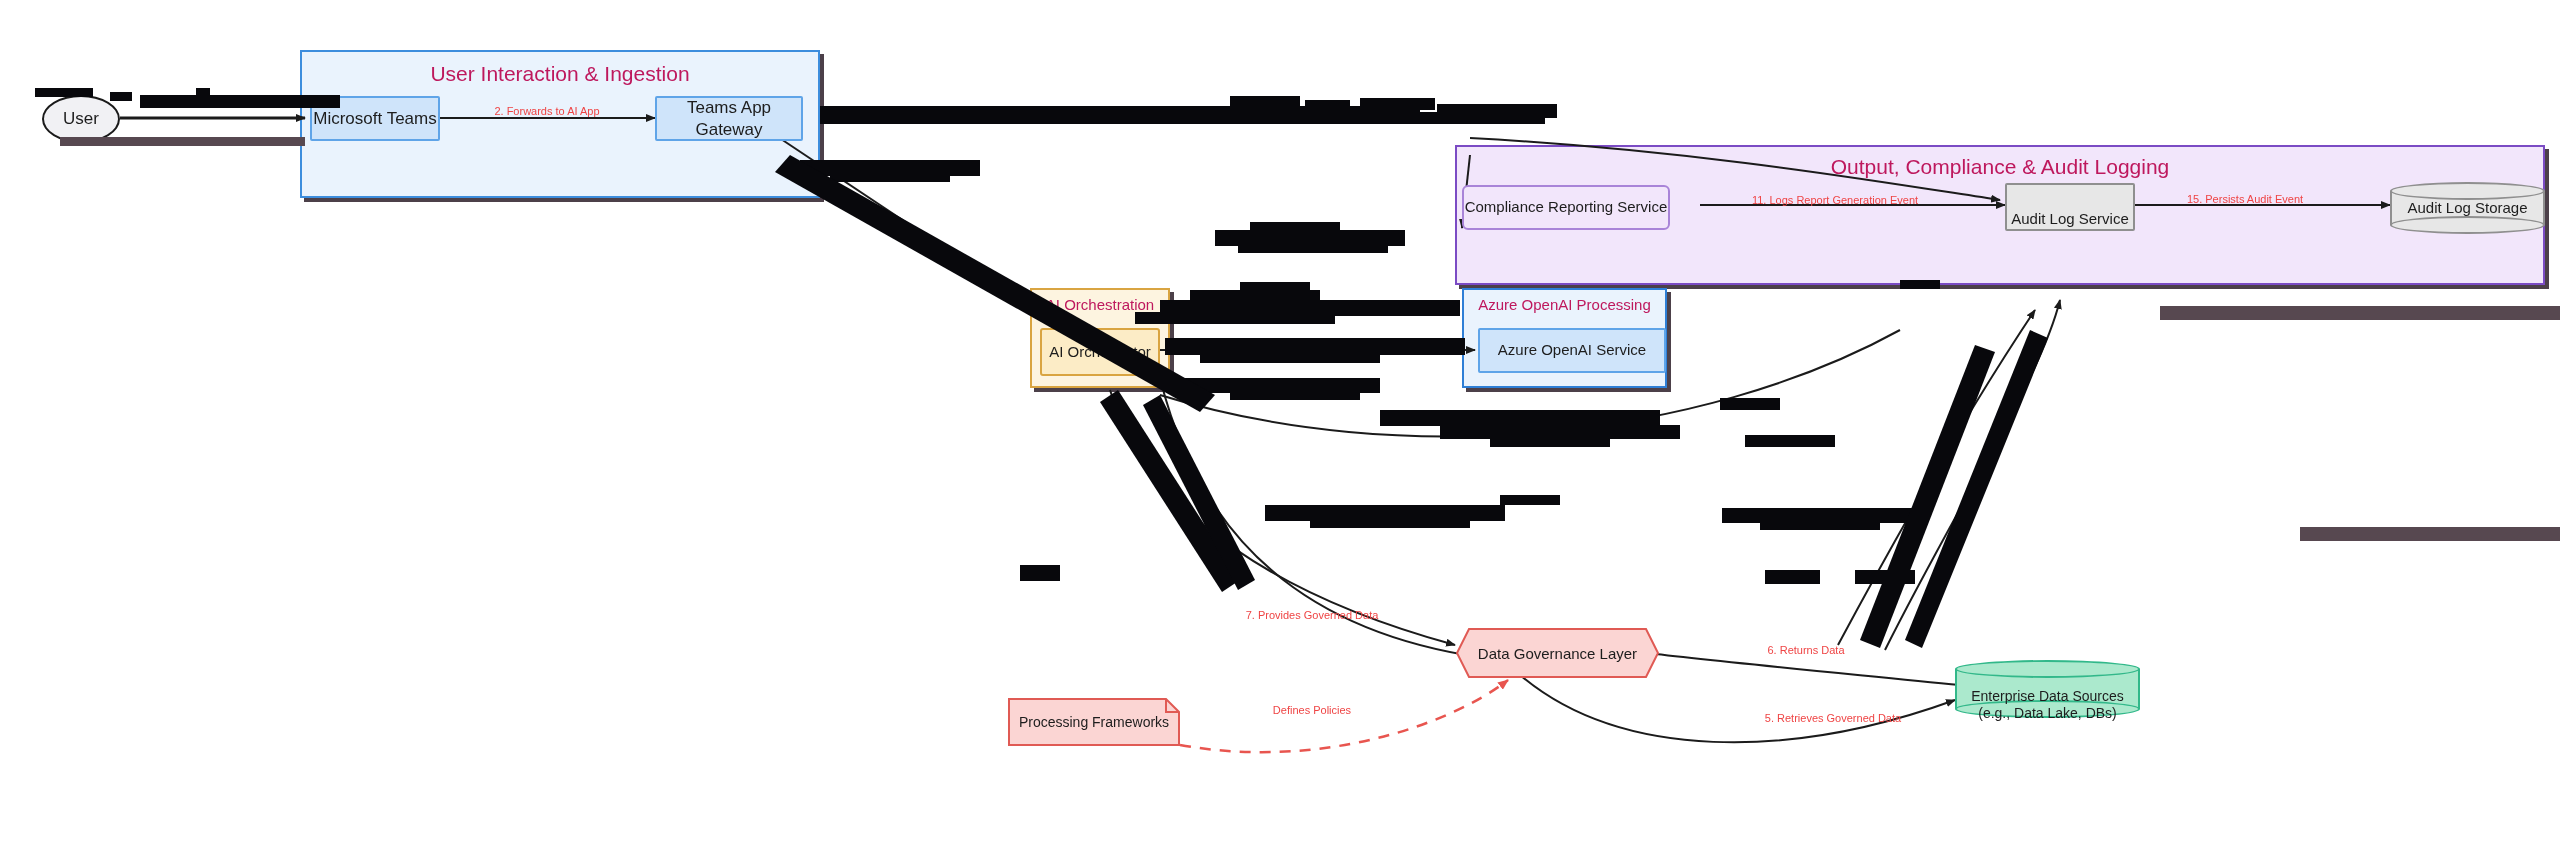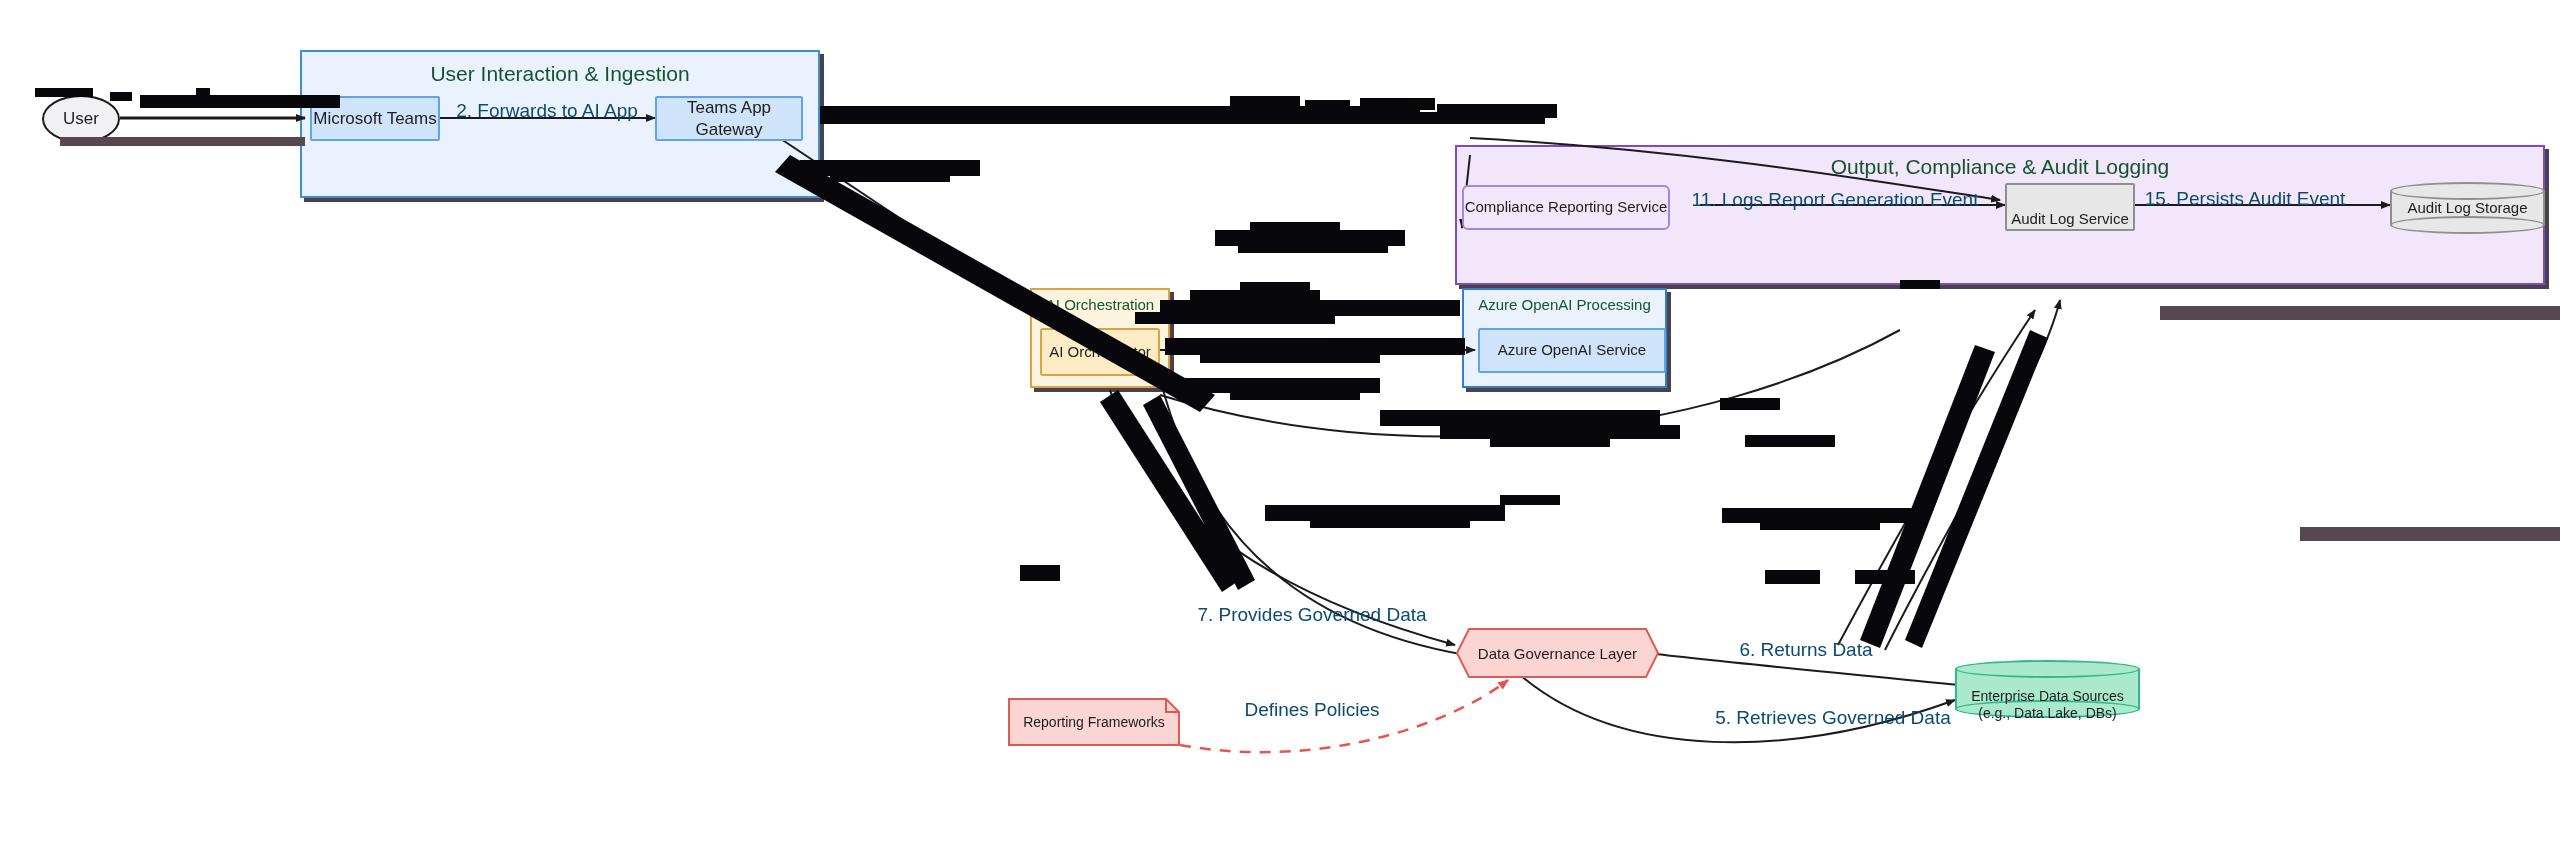--- a/index.html
+++ b/index.html
@@ -10,21 +10,21 @@
   }
   #stage{position:relative;width:2560px;height:865px;}
   svg.layer{position:absolute;left:0;top:0;width:2560px;height:865px;overflow:visible;}
   #edges{z-index:1;}
   #glitch{z-index:6;pointer-events:none;}
   .node-layer{position:absolute;left:0;top:0;width:2560px;height:865px;z-index:4;}
 
   .subgraph{position:absolute;box-sizing:border-box;}
   .sg-title{
     position:absolute;left:0;right:0;text-align:center;
-    font-size:21px;color:#14532d;white-space:nowrap;
+    font-size:21px;color:#be185d;white-space:nowrap;
   }
 
   .node{
     position:absolute;box-sizing:border-box;display:flex;
     align-items:center;justify-content:center;text-align:center;
     font-size:17px;color:#1d1d1d;line-height:1.25;
   }
 
   .sg-ui{background:#eaf3fd;border:2px solid #3d8ddd;box-shadow:4px 4px 0 0 #4c4049;}
   .sg-ai{background:#fdf4e0;border:2px solid #d9a441;box-shadow:4px 4px 0 0 #4c4049;}
@@ -68,21 +68,21 @@
   }
 
   .note{position:absolute;}
   .note .note-label{
     position:absolute;left:0;right:0;top:50%;transform:translateY(-50%);
     text-align:center;font-size:17px;color:#1d1d1d;z-index:2;
   }
 
   .edge-label{
     position:absolute;transform:translate(-50%,-50%);
-    font-size:19px;color:#0c4a6e;white-space:nowrap;
+    font-size:11px;color:#ef4444;white-space:nowrap;
     background:transparent;z-index:5;
   }
 
   .bleedbar{position:absolute;z-index:7;}
 </style>
 </head>
 <body>
 
 <div id="stage">
 
@@ -187,21 +187,21 @@
         <polygon points="14,2 191,2 203,26 191,50 14,50 2,26" fill="#fbd5d3" stroke="#e05a54" stroke-width="2"></polygon>
       </svg>
       <div class="hex-label" style="font-size:15px;">Data Governance Layer</div>
     </div>
 
     <div class="note" style="left:1008px;top:698px;width:172px;height:48px;">
       <svg width="172" height="48" style="position:absolute;left:0;top:0;">
         <path d="M1,1 H158 L171,14 V47 H1 Z" fill="#fbd5d3" stroke="#e05a54" stroke-width="2"></path>
         <path d="M158,1 V14 H171" fill="none" stroke="#e05a54" stroke-width="2"></path>
       </svg>
-      <div class="note-label" style="font-size:14px;">Reporting Frameworks</div>
+      <div class="note-label" style="font-size:14px;">Processing Frameworks</div>
     </div>
 
     <div class="cyl cyl-green" style="left:1955px;top:660px;width:185px;height:58px;">
       <div class="cyl-body"></div>
       <div class="cyl-bot"></div>
       <div class="cyl-top"></div>
       <div class="cyl-label" style="font-size:14px;margin-top:16px;">
         <div>Enterprise Data Sources</div>
         <div>(e.g., Data Lake, DBs)</div>
       </div>

